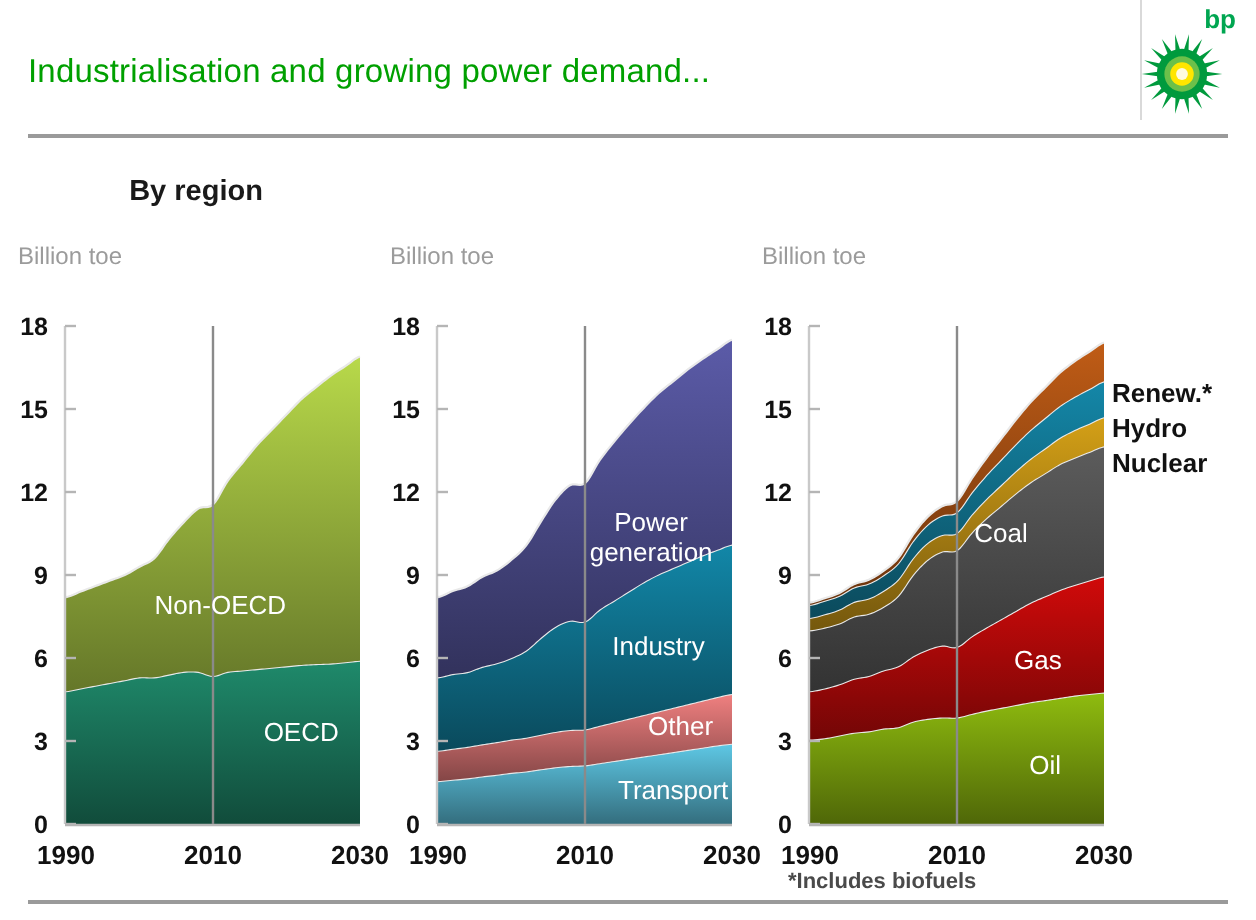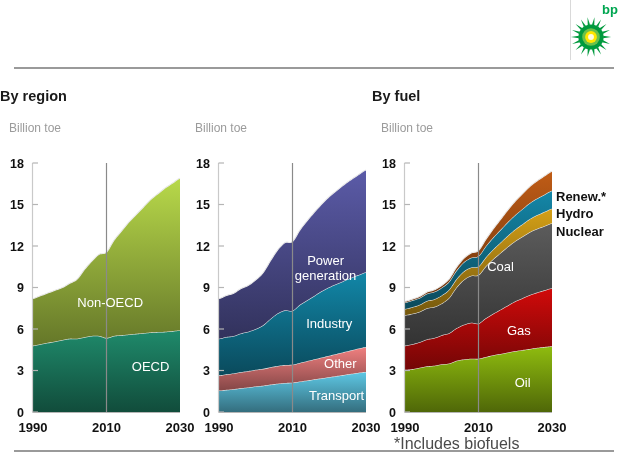--- a/index.html
+++ b/index.html
@@ -39,21 +39,21 @@
   }
   .hr-bottom{
     position:absolute;left:14px;top:450px;width:600px;height:2px;
     background:#9a9a9a;
   }
 
   
   .panel{position:absolute;top:80px;height:370px;}
   .panel-title{
     position:absolute;top:8px;left:0;width:100%;
-    text-align:left;
+    text-align:center;
     font-size:14.5px;font-weight:700;color:#1a1a1a;
   }
   .panel-unit{
     position:absolute;top:41px;
     font-size:12px;color:#9b9b9b;font-weight:400;
   }
   .plot-holder{position:absolute;left:0;top:0;width:100%;height:100%;}
   svg{display:block;overflow:visible;}
 
   .axis-num{
@@ -67,29 +67,30 @@
   .series-label{
     font-size:13px;font-weight:400;fill:#ffffff;
     font-family:"Liberation Sans", sans-serif;
   }
   .series-label-dark{
     font-size:13px;font-weight:700;fill:#111111;
     font-family:"Liberation Sans", sans-serif;
   }
   .footnote{
     position:absolute;
-    font-size:16px;font-weight:400;color:#4a4a4a;
+    font-size:11px;font-weight:700;color:#4a4a4a;
     font-family:"Liberation Sans", sans-serif;
   }
 </style>
 </head>
 <body>
 
 <div class="page">
 
+  <div class="header-title">Industrialisation and growing power demand...</div>
 
   <div class="logo-divider"></div>
 
   <div class="logo-wrap">
     <div class="logo-text">bp</div>
     <svg class="logo-mark" viewBox="0 0 100 100">
       <g id="helios-rays">
           <path d="M78.87,47.22 L98.00,50.00 L78.87,52.78 Z" fill="#009a3d"></path>
           <path d="M78.08,57.26 L95.11,66.42 L76.17,62.48 Z" fill="#009a3d"></path>
           <path d="M73.90,66.43 L86.77,80.85 L70.33,70.68 Z" fill="#009a3d"></path>
@@ -219,21 +220,20 @@
           <text x="150.60000000000002" y="319.55" class="series-label" text-anchor="middle">Transport</text>
           <text x="154.27499999999998" y="287.73333333333335" class="series-label" text-anchor="middle">Other</text>
           <text x="143.25" y="247.61666666666667" class="series-label" text-anchor="middle">Industry</text>
           <text x="139.575" y="185.36666666666667" class="series-label" text-anchor="middle">Power</text>
           <text x="139.575" y="200.36666666666667" class="series-label" text-anchor="middle">generation</text>
         </svg>
     </div>
   </div>
 
   <div class="panel" id="panel2" style="left:372px;width:256px;">
-    <div class="panel-title" style="width:196px;">By fuel</div>
     <div class="panel-unit" style="left:9px;">Billion toe</div>
     <div class="plot-holder">
       <svg id="svg2" width="256" height="370" viewBox="0 0 256 370">
           <defs>
             <linearGradient id="g2_0" x1="0" y1="0" x2="0" y2="1">
               <stop offset="0%" stop-color="#8fbc0f" stop-opacity="1"></stop>
               <stop offset="100%" stop-color="#4f6708" stop-opacity="1"></stop>
             </linearGradient>
             <linearGradient id="g2_1" x1="0" y1="0" x2="0" y2="1">
               <stop offset="0%" stop-color="#d10a0a" stop-opacity="1"></stop>

